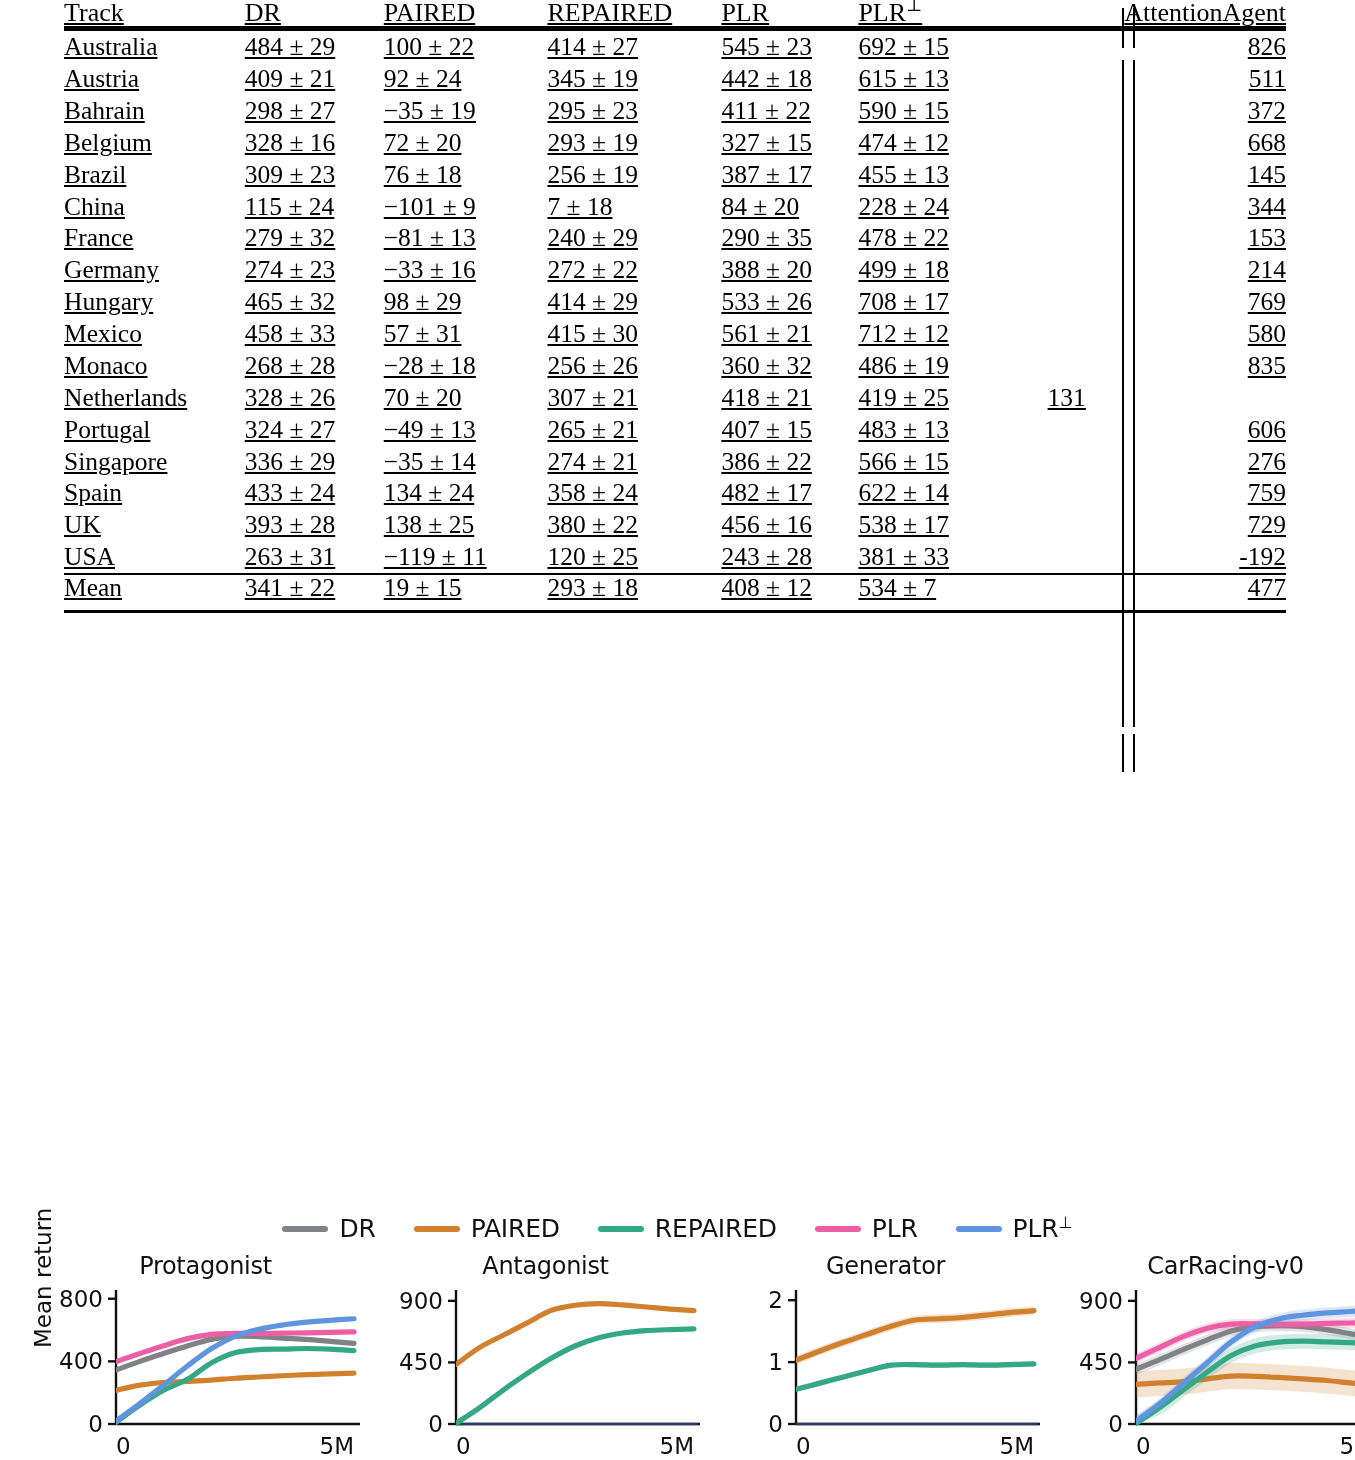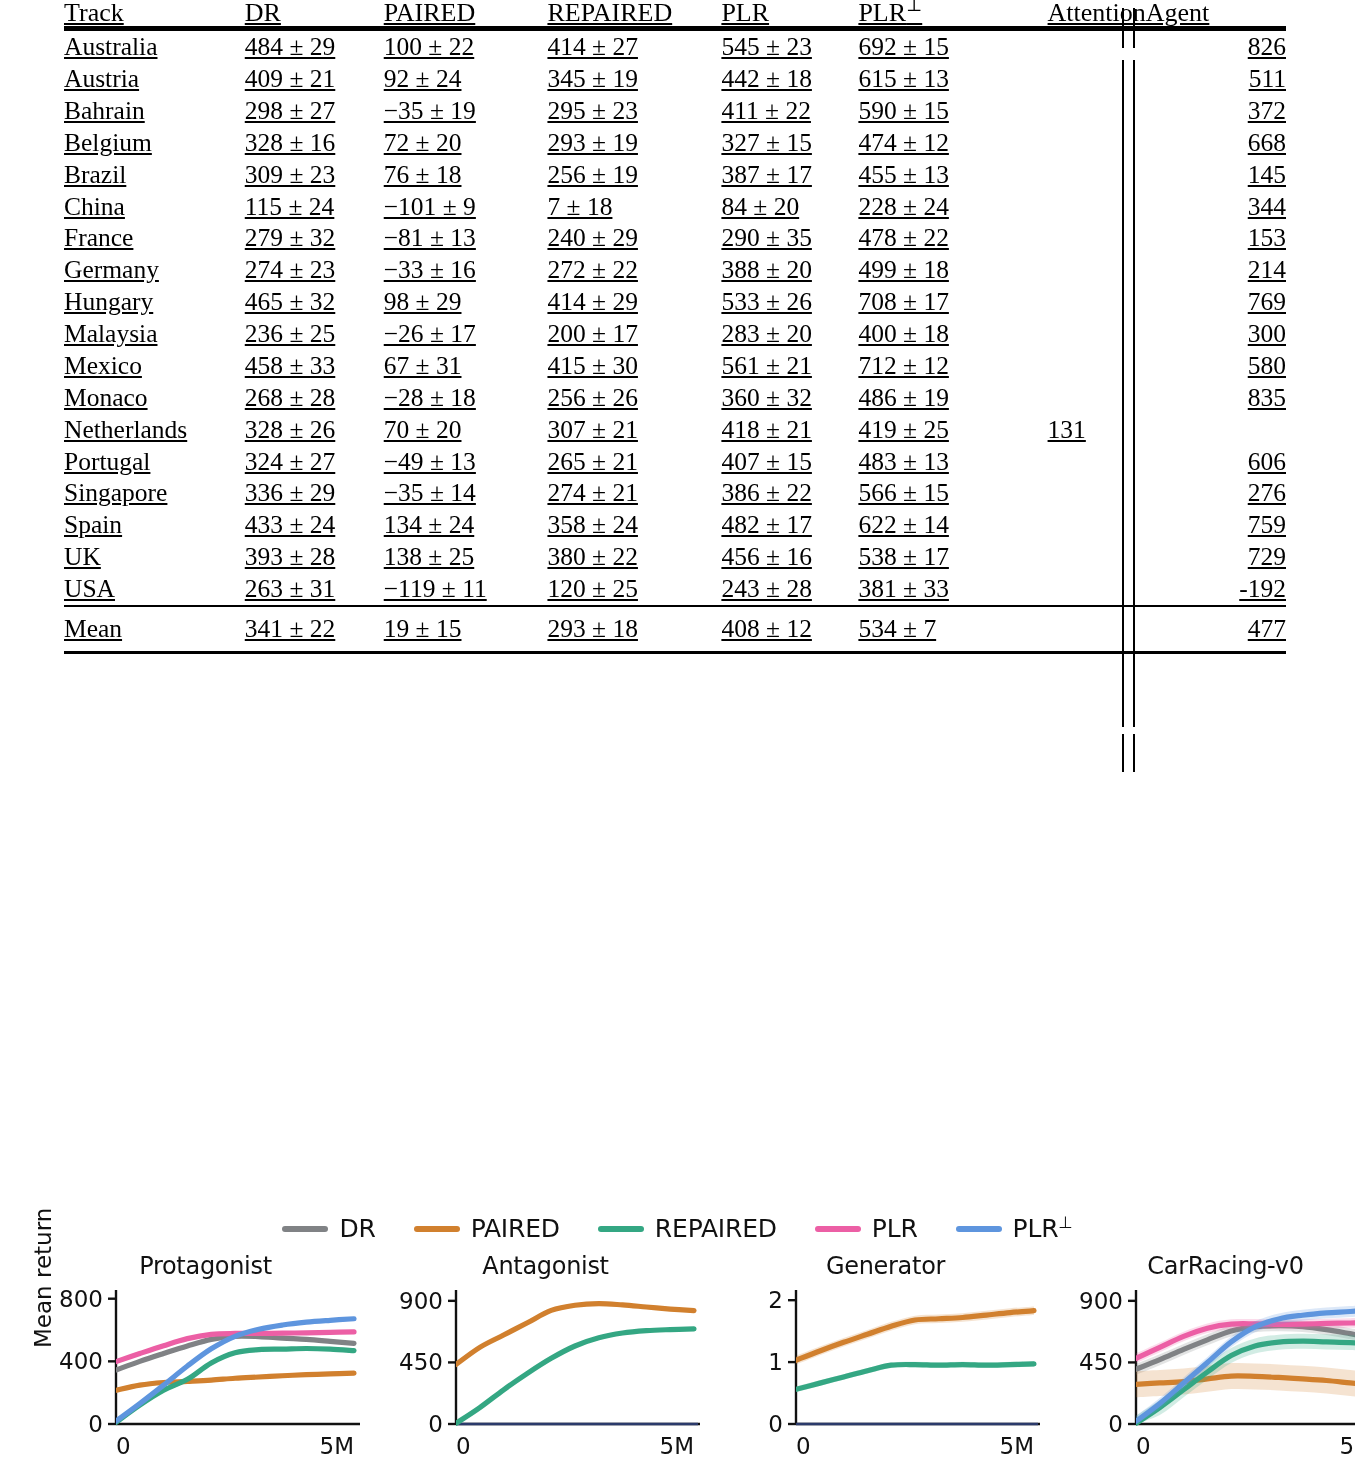--- a/index.html
+++ b/index.html
@@ -46,21 +46,20 @@
     padding-top: 13px;
     padding-bottom: 11px;
     font-size: 26px;
   }
   tbody.body-rows td {
     padding-top: 3.2px;
     padding-bottom: 3.2px;
     vertical-align: baseline;
   }
   tbody.mean-rows td {
-    padding-top: 9px;
     padding-bottom: 10px;
     vertical-align: baseline;
   }
 
   
   .c-track   { width: 182px; text-align: left; }
   .c-dr      { width: 140px; text-align: left; }
   .c-paired  { width: 165px; text-align: left; }
   .c-repair  { width: 175px; text-align: left; }
   .c-plr     { width: 138px; text-align: left; }
@@ -197,21 +196,21 @@
     </tbody>
     <thead>
       <tr>
         <th class="c-track">Track</th>
         <th class="c-dr">DR</th>
         <th class="c-paired">PAIRED</th>
         <th class="c-repair">REPAIRED</th>
         <th class="c-plr">PLR</th>
         <th class="c-plrp"><span>PLR</span><sup class="perp">⊥</sup></th>
         <th class="c-sep"></th>
-        <th class="c-att" style="text-align:left;">AttentionAgent</th>
+        <th class="c-att" style="text-align:right;">AttentionAgent</th>
       </tr>
     </thead>
     <tbody>
       <tr class="rule-mid">
           <td colspan="8"></td>
         </tr>
     </tbody>
     <tbody class="body-rows" id="body-rows">
         <tr>
           <td class="c-track">Australia</td>
@@ -297,33 +296,23 @@
           <td class="c-track">Hungary</td>
           <td class="c-dr">465 ± 32</td>
           <td class="c-paired">98 ± 29</td>
           <td class="c-repair">414 ± 29</td>
           <td class="c-plr">533 ± 26</td>
           <td class="c-plrp b">708 ± 17</td>
           <td class="c-sep"></td>
           <td class="c-att" style="text-align: right;">769</td>
         </tr>
         <tr>
-          <td class="c-track">Malaysia</td>
-          <td class="c-dr">236 ± 25</td>
-          <td class="c-paired">−26 ± 17</td>
-          <td class="c-repair">200 ± 17</td>
-          <td class="c-plr">283 ± 20</td>
-          <td class="c-plrp b">400 ± 18</td>
-          <td class="c-sep"></td>
-          <td class="c-att" style="text-align: right;">300</td>
-        </tr>
-        <tr>
           <td class="c-track">Mexico</td>
           <td class="c-dr">458 ± 33</td>
-          <td class="c-paired">67 ± 31</td>
+          <td class="c-paired">57 ± 31</td>
           <td class="c-repair">415 ± 30</td>
           <td class="c-plr">561 ± 21</td>
           <td class="c-plrp b">712 ± 12</td>
           <td class="c-sep"></td>
           <td class="c-att" style="text-align: right;">580</td>
         </tr>
         <tr>
           <td class="c-track">Monaco</td>
           <td class="c-dr">268 ± 28</td>
           <td class="c-paired">−28 ± 18</td>

